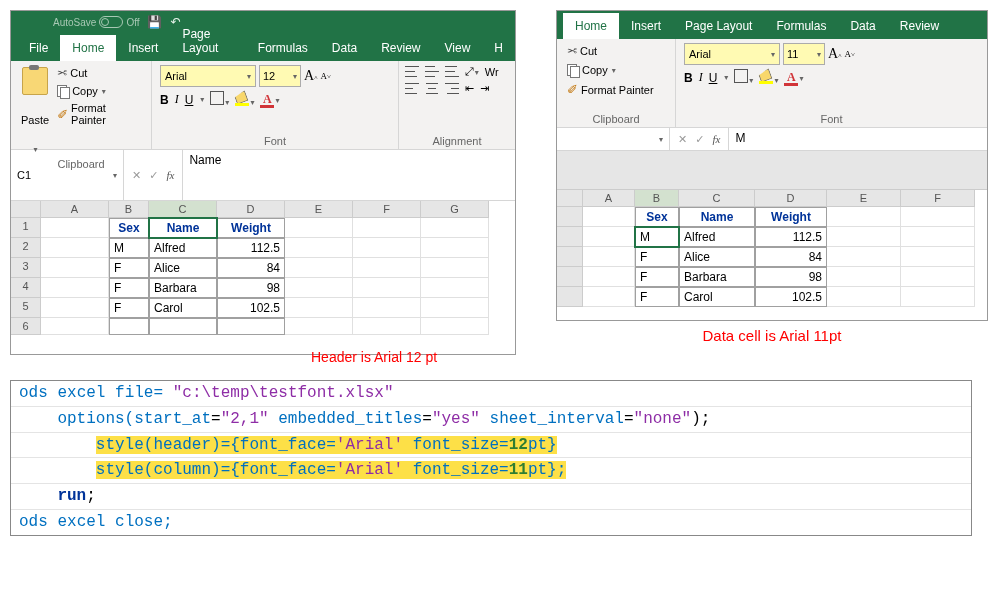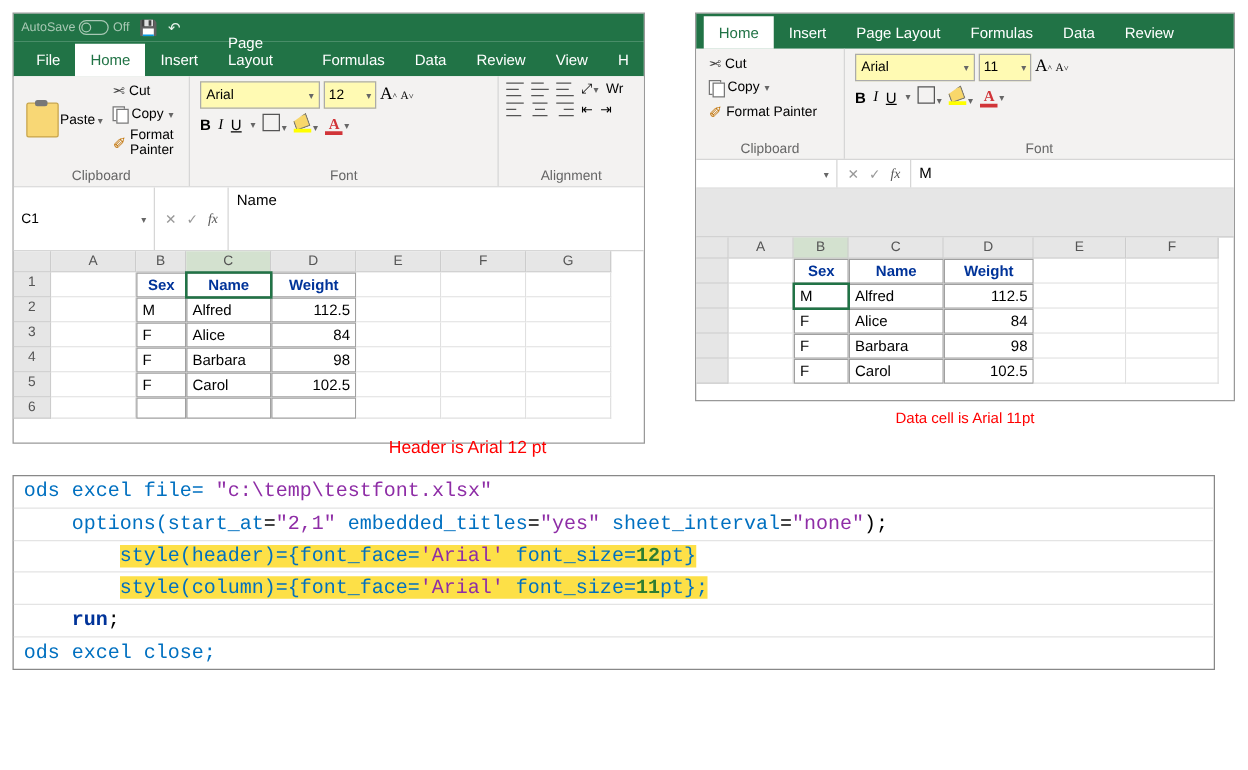--- a/index.html
+++ b/index.html
@@ -33,20 +33,21 @@
     color: #e7f2ea;
     font-size: 11px;
     gap: 8px;
   }
   .autosave {
     display: flex;
     align-items: center;
     gap: 3px;
     color: #a8c8b4;
     font-size: 10px;
+    margin-left: 36px;
   }
   .toggle {
     width: 22px;
     height: 10px;
     border: 1px solid #a8c8b4;
     border-radius: 6px;
     position: relative;
   }
   .toggle::before {
     content: "";
@@ -95,23 +96,23 @@
     font-size: 11px;
     color: #666;
     padding-top: 2px;
   }
   .clipboard-body {
     display: flex;
     gap: 4px;
   }
   .paste-btn {
     display: flex;
-    flex-direction: row;
+    flex-direction: column;
     align-items: center;
-    gap: 1px;
+    gap: 19px;
     padding: 2px;
   }
   .paste-icon {
     width: 24px;
     height: 26px;
     background: #f8d775;
     border: 1px solid #c7a44a;
     border-radius: 2px;
     position: relative;
   }
@@ -233,21 +234,21 @@
     background:#fff;
   }
   .num { text-align: right; }
   .sel-cell { outline: 2px solid #217346; outline-offset:-1px; position:relative; z-index:2;}
   .annotation {
     color: #ff0000;
     font-size: 14px;
     font-family: Arial, sans-serif;
   }
   .annot-left { position: absolute; left: 300px; top: 338px; }
-  .annot-right { text-align:center; font-size:12px; margin-top:6px; }
+  .annot-right { text-align:center; font-size:15px; margin-top:6px; }
   .right-col{display:flex;flex-direction:column;}
   .code-block {
     border: 1px solid #888;
     font-family: "Courier New", monospace;
     font-size: 16px;
     line-height: 1.55;
     width: 960px;
   }
   .code-line {
     padding: 0 8px;

